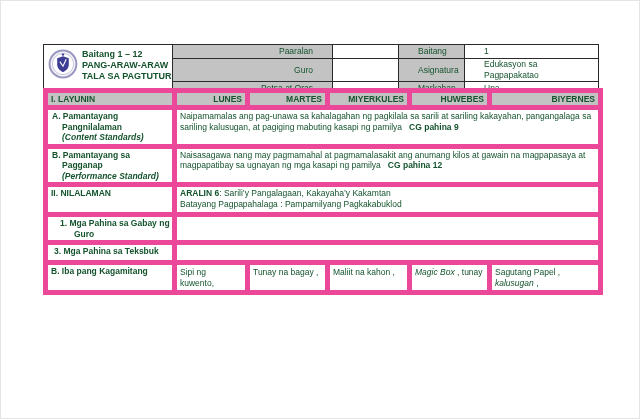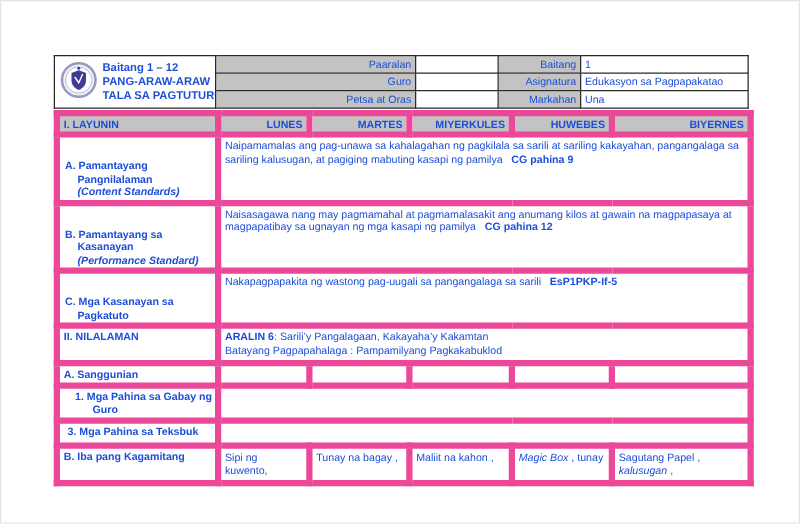--- a/index.html
+++ b/index.html
@@ -1,32 +1,32 @@
 <!DOCTYPE html>
 <html><head>
 <meta charset="utf-8">
 <style>
   html,body{margin:0;padding:0;background:#fff;}
   .page{
     position:relative;
     width:640px;height:419px;
     background:#fff;
     font-family:"Liberation Sans","DejaVu Sans",sans-serif;
-    color:#1d4ed8;
+    color:#14532d;
     box-shadow: inset 0 0 0 1px #e4e4e4;
     overflow:hidden;
   }
   table{border-collapse:collapse;table-layout:fixed;}
   td{vertical-align:top;font-size:8.5px;line-height:10.5px;padding:1px 3px;overflow:hidden;}
   .b{font-weight:bold;}
   .i{font-style:italic;}
 
   
   .hdr{position:absolute;left:43px;top:44px;width:555px;border:1.2px solid #2a2a2a;}
-  .hdr td{border:1px solid #2a2a2a;height:13px;line-height:11px;padding:0 3px;}
+  .hdr td{border:1px solid #2a2a2a;height:13px;line-height:11px;padding:0 19px;}
   .hdr .glabel{background:#c3c3c3;text-align:right;vertical-align:middle;}
   .hdr .gval{background:#fff;vertical-align:middle;}
   .logocell{padding:0 !important;}
   .logobox{display:flex;align-items:center;height:39px;padding:1px 2px;}
   .logobox svg{flex:0 0 30px;margin:0 4px 0 2px;}
   .titlelines div{font-weight:bold;font-size:9px;line-height:11px;white-space:nowrap;}
 
   
   .main{position:absolute;left:43px;top:88px;width:555px;border:1.2px solid #2a2a2a;border-bottom:2px solid #2a2a2a;}
   .main td{border:5px solid #ec4899;}
@@ -41,21 +41,21 @@
   .r-II{height:30px;}
   .r-KP{height:12px;}
   .r-sang{height:11px;}
   .r-it1{height:22px;}
   .r-it2{height:33px;}
   .r-it3{height:20px;}
   .r-it4{height:27px;}
   .r-bot{height:16px;}
 
   .lblcell{font-weight:bold;padding:1px 2px 1px 14px;}
-  .lblcell .l1{margin-left:-10px;margin-top:16px;}
+  .lblcell .l1{margin-left:-10px;}
   .itemcell{font-weight:bold;padding:1px 2px 1px 26px;}
   .itemcell .l1{margin-left:-14px;}
   .plaincell{padding:1px 2px 1px 6px;font-weight:bold;}
   .codegap{margin-left:7px;}
   .matcell{padding:2px 3px;}
 </style>
 </head>
 <body>
 
 <div class="page">
@@ -135,55 +135,38 @@
         <div class="i">(Content Standards)</div>
       </td>
       <td colspan="5">
         <span>Naipamamalas ang pag-unawa sa kahalagahan ng pagkilala sa sarili at sariling kakayahan, pangangalaga sa sariling kalusugan, at pagiging mabuting kasapi ng pamilya</span><span class="b codegap">CG pahina 9</span>
       </td>
     </tr>
 
     <tr class="r-B">
       <td class="lblcell">
         <div class="l1">B. Pamantayang sa</div>
-        <div>Kasanayan</div>
+        <div>Pagganap</div>
         <div class="i">(Performance Standard)</div>
       </td>
       <td colspan="5">
         <span>Naisasagawa nang may pagmamahal at pagmamalasakit ang anumang kilos at gawain na magpapasaya at magpapatibay sa ugnayan ng mga kasapi ng pamilya</span><span class="b codegap">CG pahina 12</span>
       </td>
     </tr>
 
-    <tr class="r-C">
-      <td class="lblcell">
-        <div class="l1">C. Mga Kasanayan sa</div>
-        <div>Pagkatuto</div>
-      </td>
-      <td colspan="5">
-        <span>Nakapagpapakita ng wastong pag-uugali sa pangangalaga sa sarili</span><span class="b codegap">EsP1PKP-If-5</span>
-      </td>
-    </tr>
 
     <tr class="r-II">
       <td class="b">II. NILALAMAN</td>
       <td colspan="5">
         <div><span class="b">ARALIN 6</span><span>: Sarili’y Pangalagaan, Kakayaha’y Kakamtan</span></div>
         <div>Batayang Pagpapahalaga : Pampamilyang Pagkakabuklod</div>
       </td>
     </tr>
 
 
-    <tr class="r-sang">
-      <td class="b">A. Sanggunian</td>
-      <td></td>
-      <td></td>
-      <td></td>
-      <td></td>
-      <td></td>
-    </tr>
 
     <tr class="r-it1">
       <td class="itemcell">
         <div class="l1">1.  Mga Pahina sa Gabay ng</div>
         <div>Guro</div>
       </td>
       <td colspan="5"></td>
     </tr>
 
 

